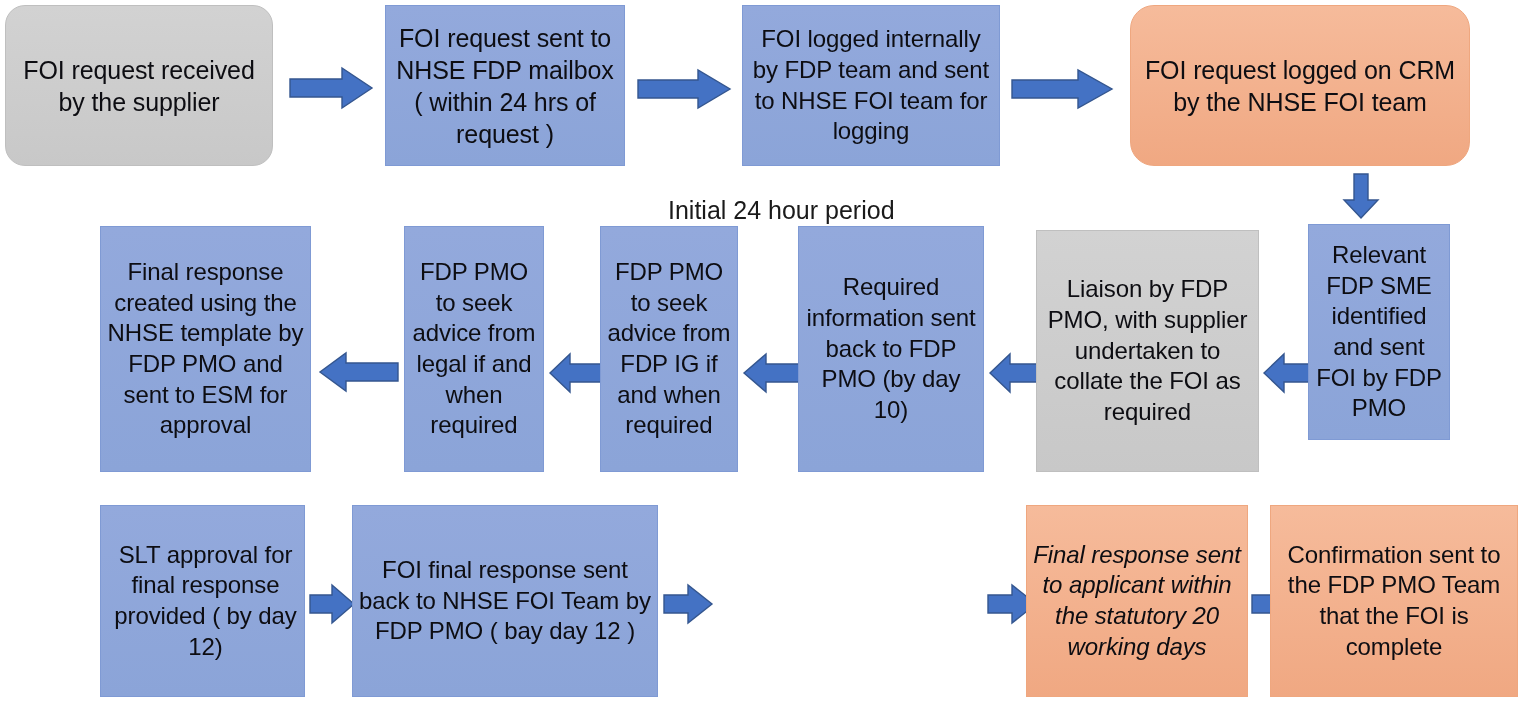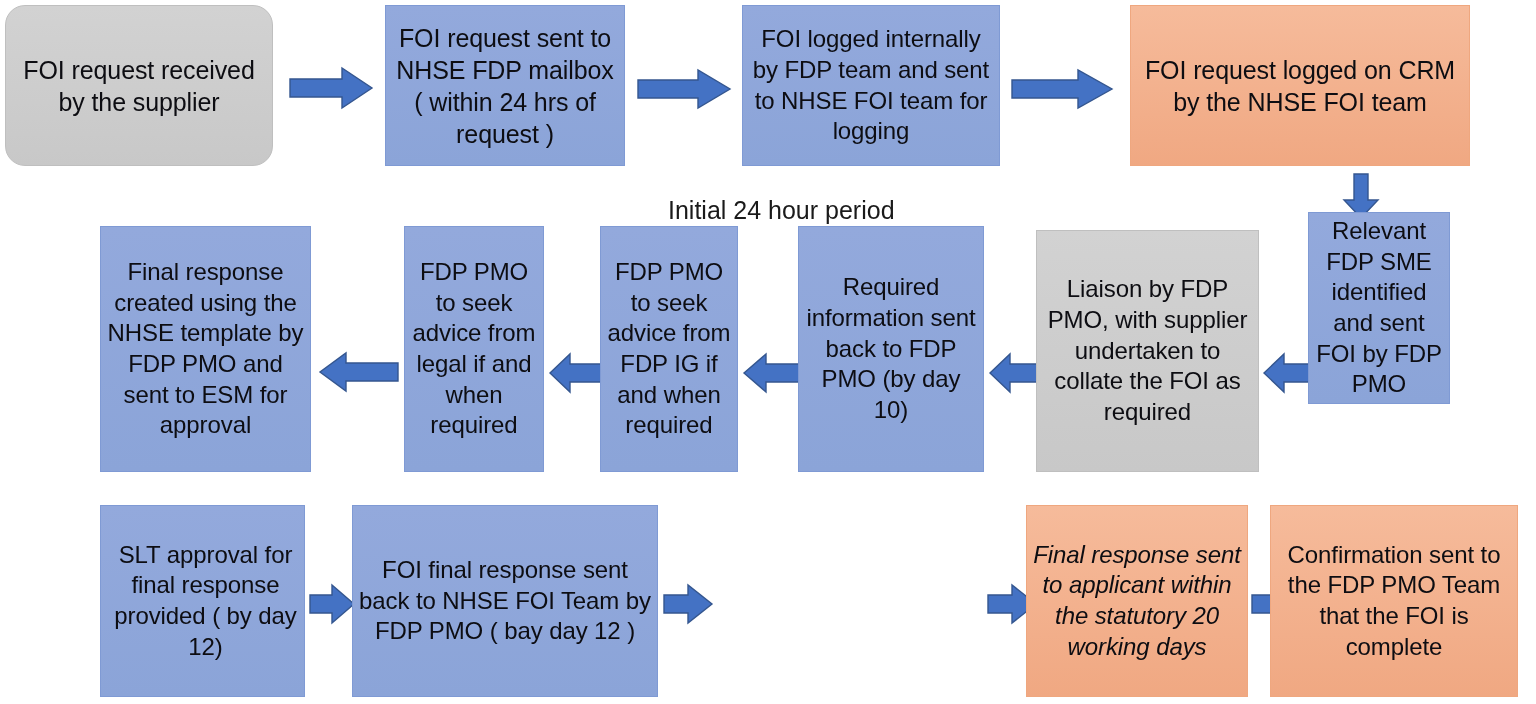--- a/index.html
+++ b/index.html
@@ -76,21 +76,21 @@
   </div>
 
   <div class="box blue" style="left:742px;top:5px;width:258px;height:161px;font-size:24px;">FOI logged internally by FDP team and sent to NHSE FOI team for logging</div>
 
   <div class="arrow" style="left:1010px;top:68px;width:104px;height:42px;">
     <svg viewBox="0 0 104 42" preserveAspectRatio="none">
       <path d="M2,12 L68,12 L68,2 L102,21 L68,40 L68,30 L2,30 Z" fill="#4472c4" stroke="#34568f" stroke-width="1.4"></path>
     </svg>
   </div>
 
-  <div class="box orange" style="left:1130px;top:5px;width:340px;height:161px;font-size:25px;">FOI request logged on CRM by the NHSE FOI team</div>
+  <div class="box orange" style="left:1130px;top:5px;width:340px;height:161px;font-size:25px;border-radius:24px;">FOI request logged on CRM by the NHSE FOI team</div>
 
   <div class="arrow" style="left:1341px;top:172px;width:40px;height:48px;">
     <svg viewBox="0 0 40 48" preserveAspectRatio="none">
       <path d="M13,2 L27,2 L27,28 L37,28 L20,46 L3,28 L13,28 Z" fill="#4472c4" stroke="#34568f" stroke-width="1.4"></path>
     </svg>
   </div>
 
   <div class="caption" style="left:668px;top:188px;font-size:25px;">Initial 24 hour period</div>
 
   <div class="box blue" style="left:100px;top:226px;width:211px;height:246px;font-size:24px;">Final response created using the NHSE template by FDP PMO and sent to ESM for approval</div>
@@ -126,21 +126,21 @@
   </div>
 
   <div class="box gray" style="left:1036px;top:230px;width:223px;height:242px;font-size:24px;">Liaison by FDP PMO, with supplier undertaken to collate the FOI as required</div>
 
   <div class="arrow" style="left:1262px;top:352px;width:58px;height:42px;">
     <svg viewBox="0 0 58 42" preserveAspectRatio="none">
       <path d="M56,12 L22,12 L22,2 L2,21 L22,40 L22,30 L56,30 Z" fill="#4472c4" stroke="#34568f" stroke-width="1.4"></path>
     </svg>
   </div>
 
-  <div class="box blue" style="left:1308px;top:212px;width:142px;height:192px;font-size:24px;">Relevant FDP SME identified and sent FOI by FDP PMO</div>
+  <div class="box blue" style="left:1308px;top:224px;width:142px;height:216px;font-size:24px;">Relevant FDP SME identified and sent FOI by FDP PMO</div>
 
   <div class="box blue" style="left:100px;top:505px;width:205px;height:192px;font-size:24px;padding-left:12px;">SLT approval for final response provided ( by day 12)</div>
 
   <div class="arrow" style="left:308px;top:583px;width:48px;height:42px;">
     <svg viewBox="0 0 48 42" preserveAspectRatio="none">
       <path d="M2,12 L24,12 L24,2 L46,21 L24,40 L24,30 L2,30 Z" fill="#4472c4" stroke="#34568f" stroke-width="1.4"></path>
     </svg>
   </div>
 
   <div class="box blue" style="left:352px;top:505px;width:306px;height:192px;font-size:24px;">FOI final response sent back to NHSE FOI Team by FDP PMO ( bay day 12 )</div>

